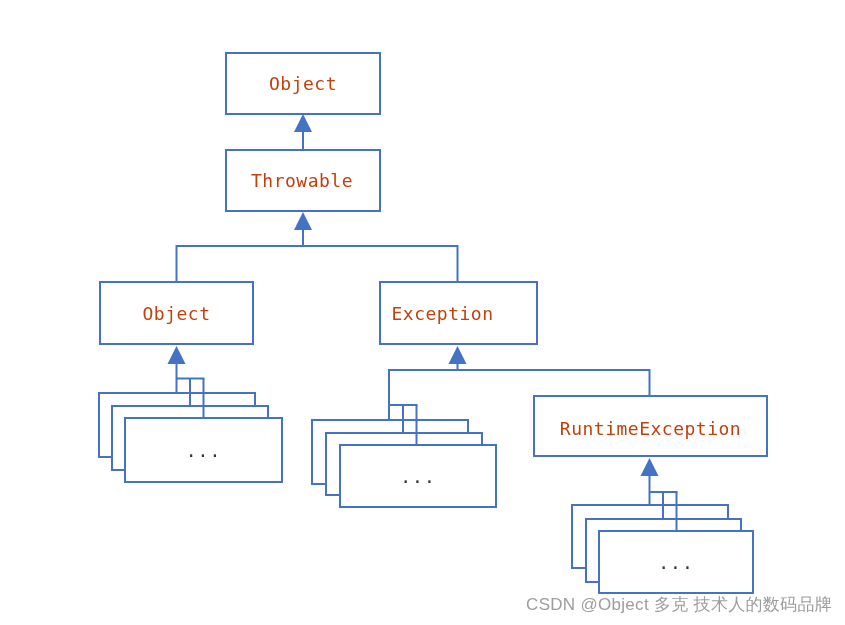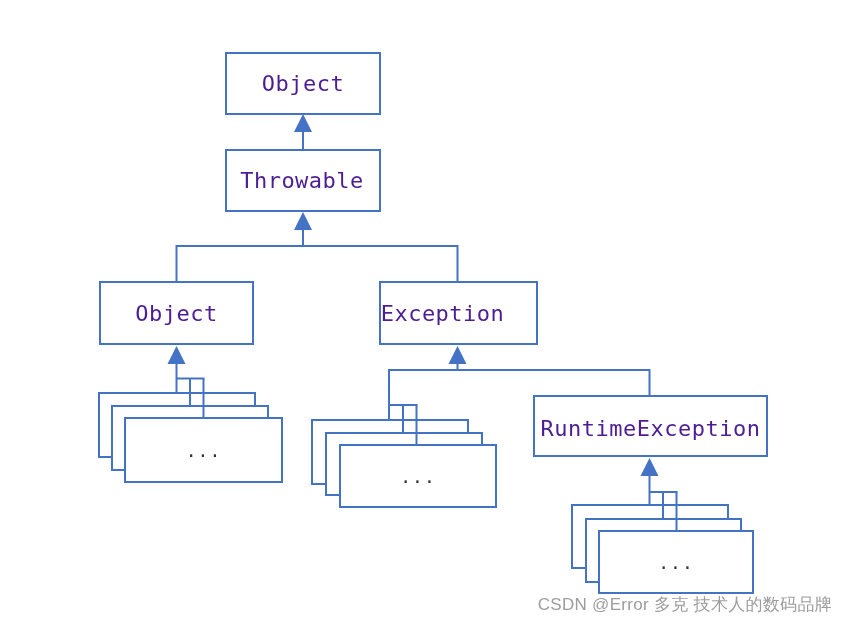--- a/index.html
+++ b/index.html
@@ -20,22 +20,22 @@
     left: 0;
     top: 0;
     width: 845px;
     height: 625px;
   }
   .node-label {
     position: absolute;
     display: flex;
     align-items: center;
     justify-content: center;
-    color: #4c1d95;
-    font-size: 22px;
+    color: #c2410c;
+    font-size: 18px;
     letter-spacing: 0.5px;
     white-space: nowrap;
     pointer-events: none;
   }
   .dots-label {
     position: absolute;
     display: flex;
     align-items: center;
     justify-content: center;
     color: #333333;
@@ -138,15 +138,15 @@
   <div class="node-label" style="left:364px; top:282px; width:157px; height:62px;">Exception</div>
 
   <div class="node-label" style="left:534px; top:396px; width:233px; height:64px;">RuntimeException</div>
 
   <div class="dots-label" style="left:125px; top:418px; width:157px; height:64px;">...</div>
 
   <div class="dots-label" style="left:340px; top:445px; width:156px; height:62px;">...</div>
 
   <div class="dots-label" style="left:599px; top:531px; width:154px; height:62px;">...</div>
 
-  <div class="watermark">CSDN @Error 多克 技术人的数码品牌</div>
+  <div class="watermark">CSDN @Object 多克 技术人的数码品牌</div>
 
 </div>
 
 </body></html>

